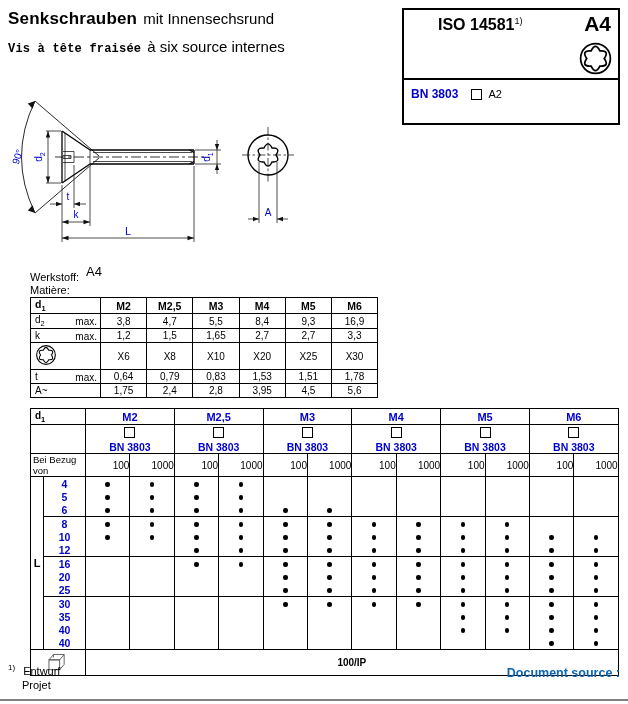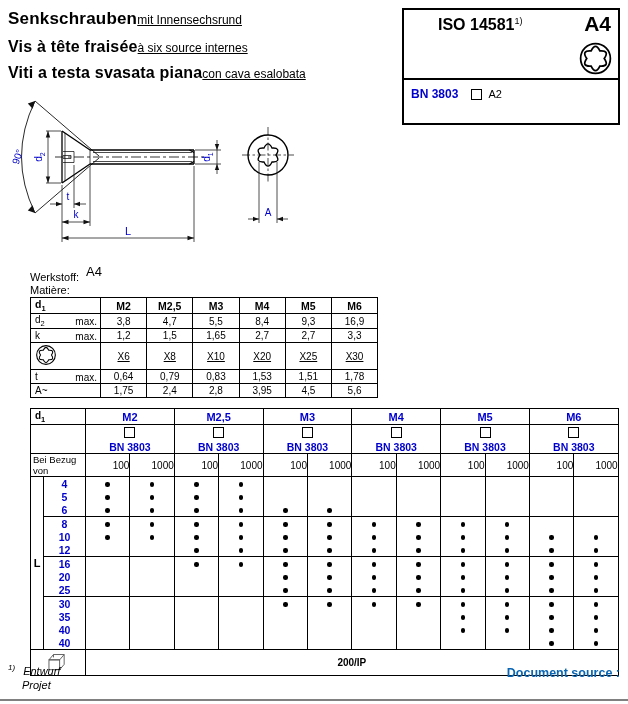--- a/index.html
+++ b/index.html
@@ -3,42 +3,42 @@
 <meta charset="utf-8">
 <style>
   html,body{margin:0;padding:0;background:#fff;}
   .page{position:relative;width:628px;height:704px;background:#fff;overflow:hidden;
         font-family:"Liberation Sans","DejaVu Sans",sans-serif;color:#000;
         --accent-blue:#0000cd;--footer-label-blue:#0a66b2;--brand-blue:#0f7dc8;}
   .abs{position:absolute;}
   
   .tline{white-space:nowrap;}
   .tmain{font-weight:bold;font-size:17px;letter-spacing:.2px;}
-  .tsub{font-size:12px;text-decoration:underline;}
+  .tsub{font-size:15px;margin-left:6px;}
   
   .isobox{left:402px;top:8px;width:214px;height:113px;border:2px solid #000;}
   .isotop{position:relative;height:68px;border-bottom:2px solid #000;}
   .isostd{position:absolute;left:8px;top:6px;font-size:16px;font-weight:bold;margin-left:26px;}
   .isostd sup{font-size:9px;font-weight:normal;}
   .isogr{position:absolute;right:7px;top:2px;font-size:21px;font-weight:bold;}
   .isotorx{position:absolute;right:5px;top:31px;}
   .isobot{position:relative;padding:7px 0 0 7px;display:flex;align-items:center;}
   .bnlabel{color:var(--accent-blue);font-weight:bold;font-size:12px;}
   .cbx{display:inline-block;width:9px;height:9px;border:1px solid #000;background:#fff;}
   .isobot .cbx{margin:0 6px 0 13px;}
   .a2{font-size:11px;}
   
   .mat{font-size:11px;line-height:13px;}
   .matval{font-size:13px;}
   
   table{border-collapse:collapse;table-layout:fixed;}
   .dim{left:30px;top:297px;width:347px;font-size:10px;}
   .dim td{border:1px solid #000;text-align:center;padding:0;height:13px;}
   .dim tr.hd td{height:14px;font-weight:bold;font-size:10.5px;}
-  .dim tr.iconrow td{height:26px;text-decoration:underline;}
+  .dim tr.iconrow td{height:26px;}
   .dim td.lbl{text-align:left;padding-left:4px;position:relative;}
   .dim td.lbl .max{position:absolute;right:3px;top:50%;transform:translateY(-50%);font-weight:normal;}
   sub{font-size:7.5px;}
   
   .avail{left:30px;top:408px;width:588px;font-size:10px;}
   .avail thead td{border:1px solid #000;text-align:center;padding:0;}
   .avail tr.r1 td{height:15px;}
   .avail tr.r2 td{height:26px;}
   .avail tr.r3 td{height:13px;text-align:right;}
   .szhd{color:var(--accent-blue);font-weight:bold;font-size:11px;}
@@ -64,24 +64,21 @@
 </head>
 <body>
 
 <div class="page" style="--accent-blue: #0000cd; --footer-label-blue: #0a66b2; --brand-blue: #0f7dc8;">
 
   <div class="abs" style="left:8px;top:9px;">
     <div class="tline">
       <span class="tmain">Senkschrauben</span><span class="tsub">mit Innensechsrund</span>
     </div>
     <div class="tline" style="margin-top:9px;">
-      <span class="tmain" style="font-size:16px;">Vis à tête fraisée</span><span class="tsub">à six source internes</span>
-    </div>
-    <div class="tline" style="margin-top:8px;">
-      <span class="tmain" style="font-size:16px;">Viti a testa svasata piana</span><span class="tsub">con cava esalobata</span>
+      <span class="tmain" style="font-size:12px;font-family:Liberation Mono, monospace;">Vis à tête fraisée</span><span class="tsub">à six source internes</span>
     </div>
   </div>
 
   <div class="abs isobox">
     <div class="isotop">
       <div class="isostd"><span>ISO 14581</span><sup>1)</sup></div>
       <div class="isogr">A4</div>
       <span class="isotorx"><svg viewBox="0 0 40 40" width="35" height="35">
     <circle cx="20" cy="20" r="17" fill="none" stroke="#000" stroke-width="2"></circle>
     <path d="M30,20 Q36.45,10.5 25,11.34 Q20,1 15,11.34 Q3.55,10.5 10,20 Q3.55,29.5 15,28.66 Q20,39 25,28.66 Q36.45,29.5 30,20 Z" fill="none" stroke="#000" stroke-width="2"></path>
@@ -503,26 +500,26 @@
     <tfoot>
         <tr>
           <td colspan="2"><svg viewBox="0 0 30 28" width="26" height="23">
     <g fill="none" stroke="#555" stroke-width="1.1">
       <rect x="4" y="12" width="13" height="12"></rect>
       <path d="M4,12 L9.5,5.5 L22.5,5.5 L17,12 Z"></path>
       <path d="M17,24 L22.5,17.5 L22.5,5.5"></path>
       <path d="M9.5,5.5 L9.5,9"></path>
     </g>
   </svg></td>
-          <td class="ip" colspan="12">200/IP</td>
+          <td class="ip" colspan="12">100/IP</td>
         </tr>
       </tfoot>
   </table>
 
-  <div class="abs fnote" style="left:8px;top:661px;font-style:italic;">
+  <div class="abs fnote" style="left:8px;top:661px;">
     <div><sup>1)</sup><span>Entwurf</span></div>
     <div style="padding-left:14px;">Projet</div>
   </div>
   <div class="abs fsrc" style="right:8px;top:666px;">
     <span class="fsrclabel">Document source :</span>
   </div>
   <div class="abs pageedge"></div>
 
 </div>
 

